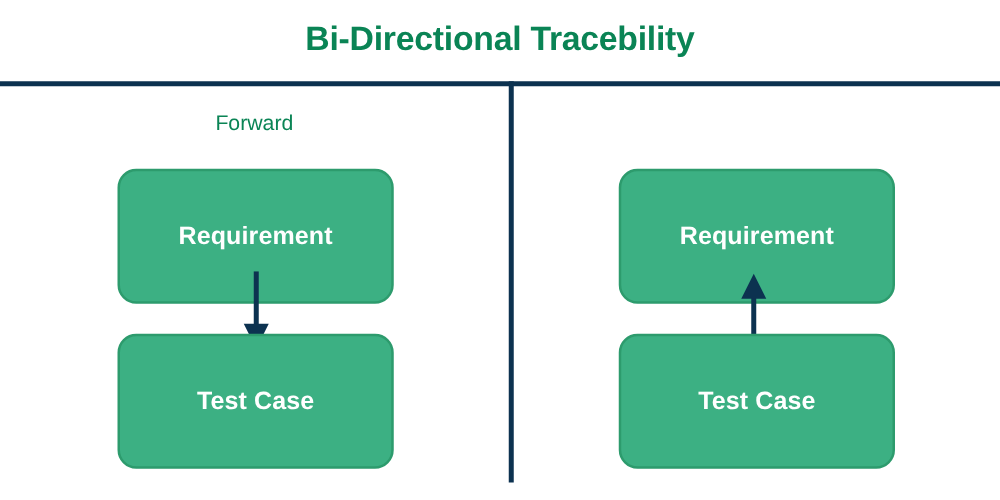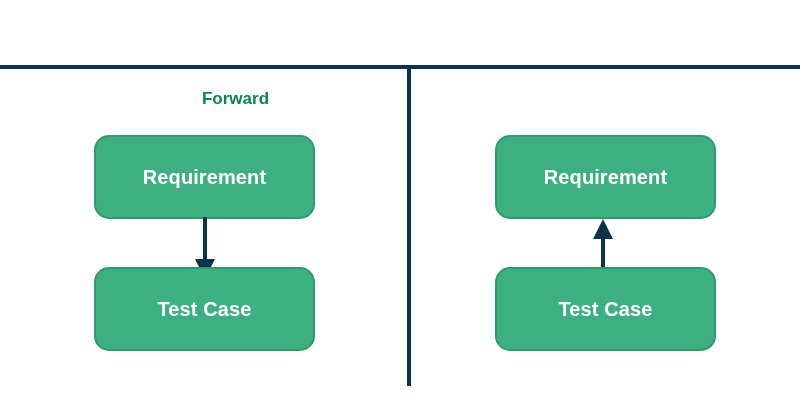--- a/index.html
+++ b/index.html
@@ -61,33 +61,32 @@
   .panel.left  { left: 0px;   width: 407px; }
   .panel.right { left: 411px; width: 389px; }
 
   .panel-title {
     position: absolute;
     left: 0;
     top: 19px;
     width: 100%;
     text-align: center;
     font-size: 17px;
-    font-weight: bold;
+    font-weight: normal;
     color: #0a8455;
     line-height: 22px;
     white-space: nowrap;
-    padding-left: 32px;
   }
 
   
   .node {
     position: absolute;
     box-sizing: border-box;
     width: 221px;
-    height: 84px;
+    height: 108px;
     border-radius: 15px;
     background: #3cb083;
     border: 2px solid #2d9b6d;
     display: flex;
     align-items: center;
     justify-content: center;
   }
   .node-label {
     color: #ffffff;
     font-size: 20px;
@@ -109,20 +108,21 @@
     height: 64px;
   }
   .panel.left  .arrow { left: 190px; top: 148px; }
   .panel.right .arrow { left: 177px; top: 148px; }
 </style>
 </head>
 <body>
 
 <div id="canvas">
 
+  <div class="page-title">Bi-Directional Tracebility</div>
 
   <div class="rule-horizontal"></div>
   <div class="rule-vertical"></div>
 
   <div class="panel left">
 
     <div class="panel-title">Forward</div>
 
     <div class="node top">
       <span class="node-label">Requirement</span>

